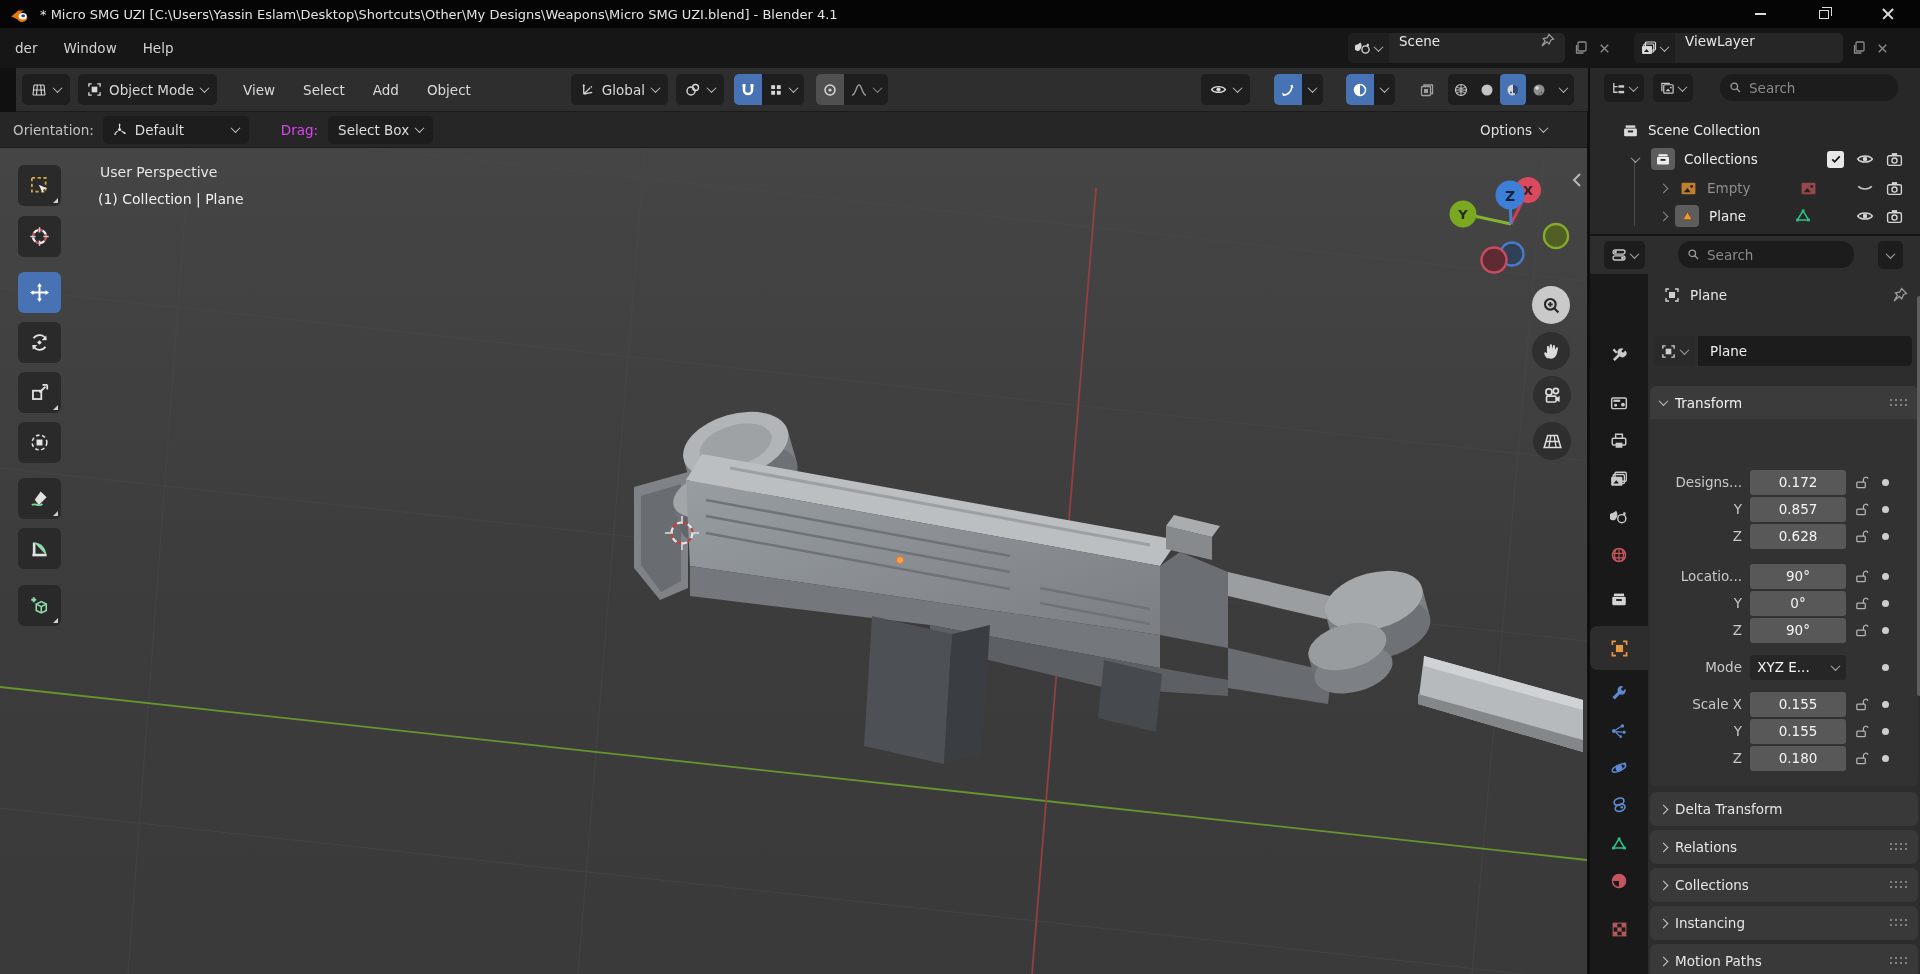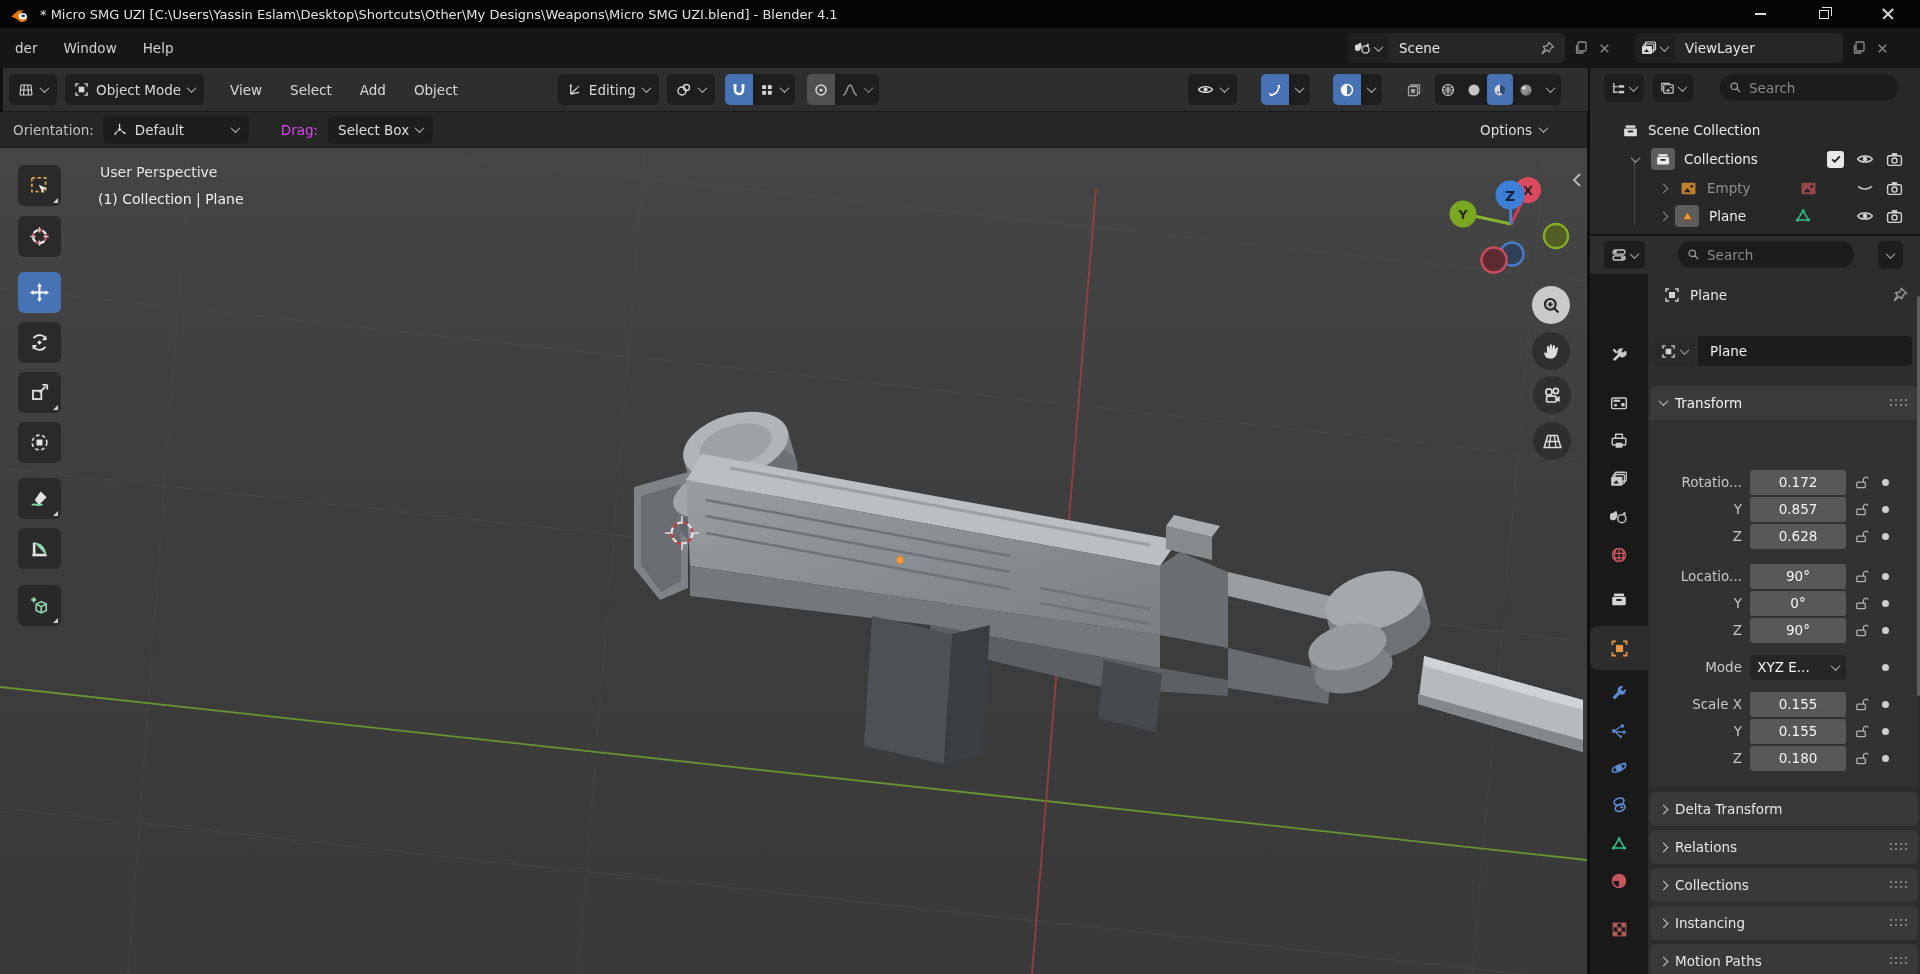--- a/index.html
+++ b/index.html
@@ -35,26 +35,26 @@
   #topbar { position:absolute; left:0; top:28px; width:1920px; height:40px; background:#161616; }
   #topmenus { position:absolute; left:2px; top:0; height:40px; display:flex; align-items:center; }
   .menu-item { padding:0 13px; color:#d2d2d2; font-size:13.5px; }
   #wstabs { position:absolute; left:213px; bottom:0; display:flex; }
   .wtab { height:33px; padding:0 15px; display:flex; align-items:center; background:#222222; color:#b2b2b2;
           font-size:13.5px; border-radius:7px 7px 0 0; margin-right:1px; }
   .wtab.active { background:#3d3d3d; color:#f2f2f2; }
   .selgroup { position:absolute; top:5px; height:30px; display:flex; align-items:center; }
   .selicon { height:30px; background:#1f1f1f; border-radius:5px 0 0 5px; display:flex; align-items:center;
              gap:4px; padding:0 7px; color:#cfcfcf; }
-  .selname { height:30px; background:#262626; display:flex; align-items:center; padding:0 10px; gap:8px;
+  .selname { height:30px; background:#262626; display:flex; padding:0 10px; gap:8px;
              color:#e6e6e6; font-size:13.5px; border-radius:0 5px 5px 0; }
   .dimico { color:#8a8a8a; margin-left:8px; }
 
   
-  #vheader { position:absolute; left:3px; top:68px; width:1587px; height:44px; background:#2e2e2e;
+  #vheader { position:absolute; left:16px; top:68px; width:1587px; height:44px; background:#2e2e2e;
              border-bottom:1px solid #1a1a1a; display:flex; align-items:center; color:#d8d8d8; }
   .hbtn { display:inline-flex; align-items:center; gap:7px; background:#1e1e1e; border-radius:5px;
           padding:0 9px; height:31px; color:#d8d8d8; font-size:13.5px; flex:none; }
   .hbtn.blue { background:#4772b3; color:#fff; }
   .hbtn.gray { background:#505050; }
   .hmenu { padding:0 14px; font-size:13.5px; color:#dadada; flex:none; }
   .shadegroup { display:flex; background:#1e1e1e; border-radius:5px; height:31px; align-items:center; }
   .shadebtn { width:26px; height:31px; display:flex; align-items:center; justify-content:center; color:#c9c9c9; }
   .shadebtn.blue { background:#4772b3; border-radius:4px; color:#fff; }
 
@@ -464,21 +464,21 @@
       <span class="chev"></span>
     </div>
     <span class="hmenu" style="margin-left:12px">View</span>
     <span class="hmenu">Select</span>
     <span class="hmenu">Add</span>
     <span class="hmenu">Object</span>
     <div class="hbtn" style="margin-left:86px">
       <svg class="ico" width="15" height="15" viewBox="0 0 16 16">
           <use href="#i-axis"></use>
         </svg>
-      <span>Editing</span>
+      <span>Global</span>
       <span class="chev"></span>
     </div>
     <div class="hbtn" style="margin-left:8px">
       <svg class="ico" width="16" height="16" viewBox="0 0 16 16">
           <use href="#i-pivot"></use>
         </svg>
       <span class="chev"></span>
     </div>
     <div style="display:flex;margin-left:10px">
       <div class="hbtn blue" style="border-radius:5px 0 0 5px;padding:0 6px">
@@ -959,21 +959,21 @@
 
         <div style="position:absolute;left:2px;top:112px;width:268px;height:400px;background:#323232;border-radius:6px">
           <div style="position:relative;height:33px;background:#3b3b3b;border-radius:6px 6px 0 0;display:flex;align-items:center;gap:8px;padding-left:10px">
             <span class="chev" style="color:#ddd"></span>
             <span style="color:#f0f0f0;font-size:13.5px">Transform</span>
             <span class="grip"></span>
           </div>
         </div>
 
         <div style="position:absolute;left:0;top:196px;width:274px;height:25px">
-          <span class="flabel">Rotatio...</span>
+          <span class="flabel">Designs...</span>
           <div class="numfield">0.172</div>
           <span class="lockpos">
               <svg class="ico" width="15" height="15" viewBox="0 0 16 16">
                 <use href="#i-lock"></use>
               </svg>
             </span>
           <span class="dotpos">
               <span class="kdot"></span>
             </span>
         </div>

